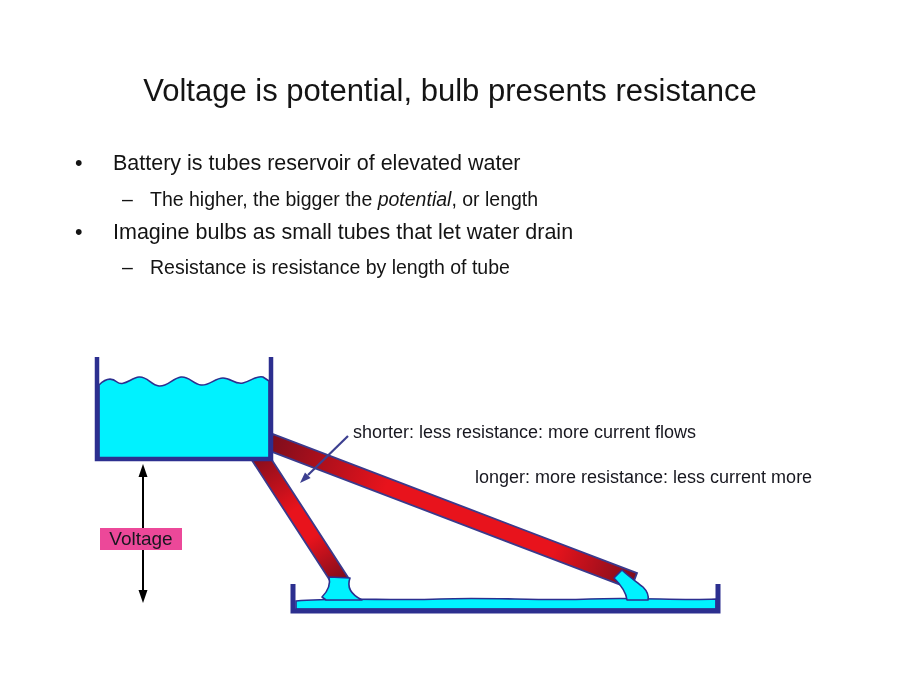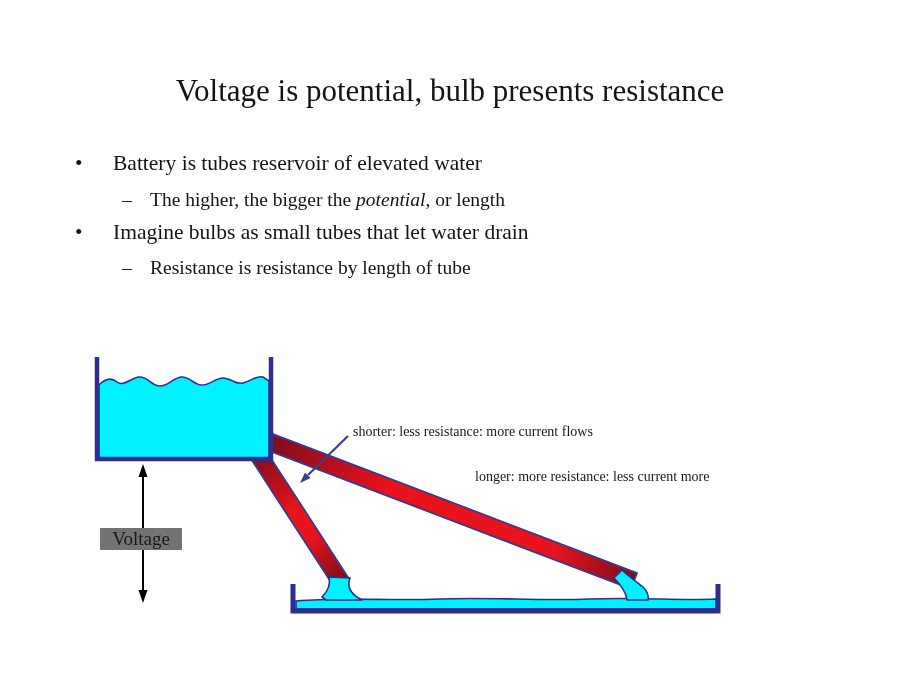--- a/index.html
+++ b/index.html
@@ -1,38 +1,38 @@
 <!DOCTYPE html>
 <html><head>
 <meta charset="utf-8">
 <style>
   html,body{margin:0;padding:0;background:#ffffff;}
   .slide{
     position:relative;width:900px;height:675px;background:#ffffff;
-    font-family:Liberation Serif, serif;color:#141414;overflow:hidden;
+    font-family:Liberation Sans, sans-serif;color:#141414;overflow:hidden;
   }
   .title{
     position:absolute;top:72px;left:0;right:0;text-align:center;
     font-size:31px;line-height:38px;color:#141414;white-space:nowrap;
   }
   .row{position:absolute;display:flex;align-items:flex-start;white-space:nowrap;}
   .lvl1{font-size:21.5px;line-height:27px;}
   .lvl2{font-size:19.5px;line-height:25px;}
   .glyph1{flex:none;width:38px;}
   .glyph2{flex:none;width:28px;}
   .row-b1{left:75px;top:150px;}
   .row-b1s{left:122px;top:187px;}
   .row-b2{left:75px;top:219px;}
   .row-b2s{left:122px;top:255px;}
   .it{font-style:italic;margin-top:8px;}
   .diagram-svg{position:absolute;left:0;top:0;z-index:1;}
-  .dlabel{position:absolute;font-size:14px;line-height:22px;white-space:nowrap;color:#17171f;z-index:2;text-align:right;}
+  .dlabel{position:absolute;font-size:18px;line-height:22px;white-space:nowrap;color:#17171f;z-index:2;text-align:right;}
   .lbl-shorter{left:353px;top:421px;}
   .lbl-longer{left:475px;top:466px;}
-  .lbl-voltage{left:100px;top:528px;width:82px;text-align:center;background:#737373;font-size:19px;}
+  .lbl-voltage{left:100px;top:528px;width:82px;text-align:center;background:#ec4899;font-size:19px;}
 </style>
 </head>
 <body>
 
 <div class="slide">
 
   <div class="title">Voltage is potential, bulb presents resistance</div>
 
   <div class="row lvl1 row-b1">
     <span class="glyph1">•</span>

